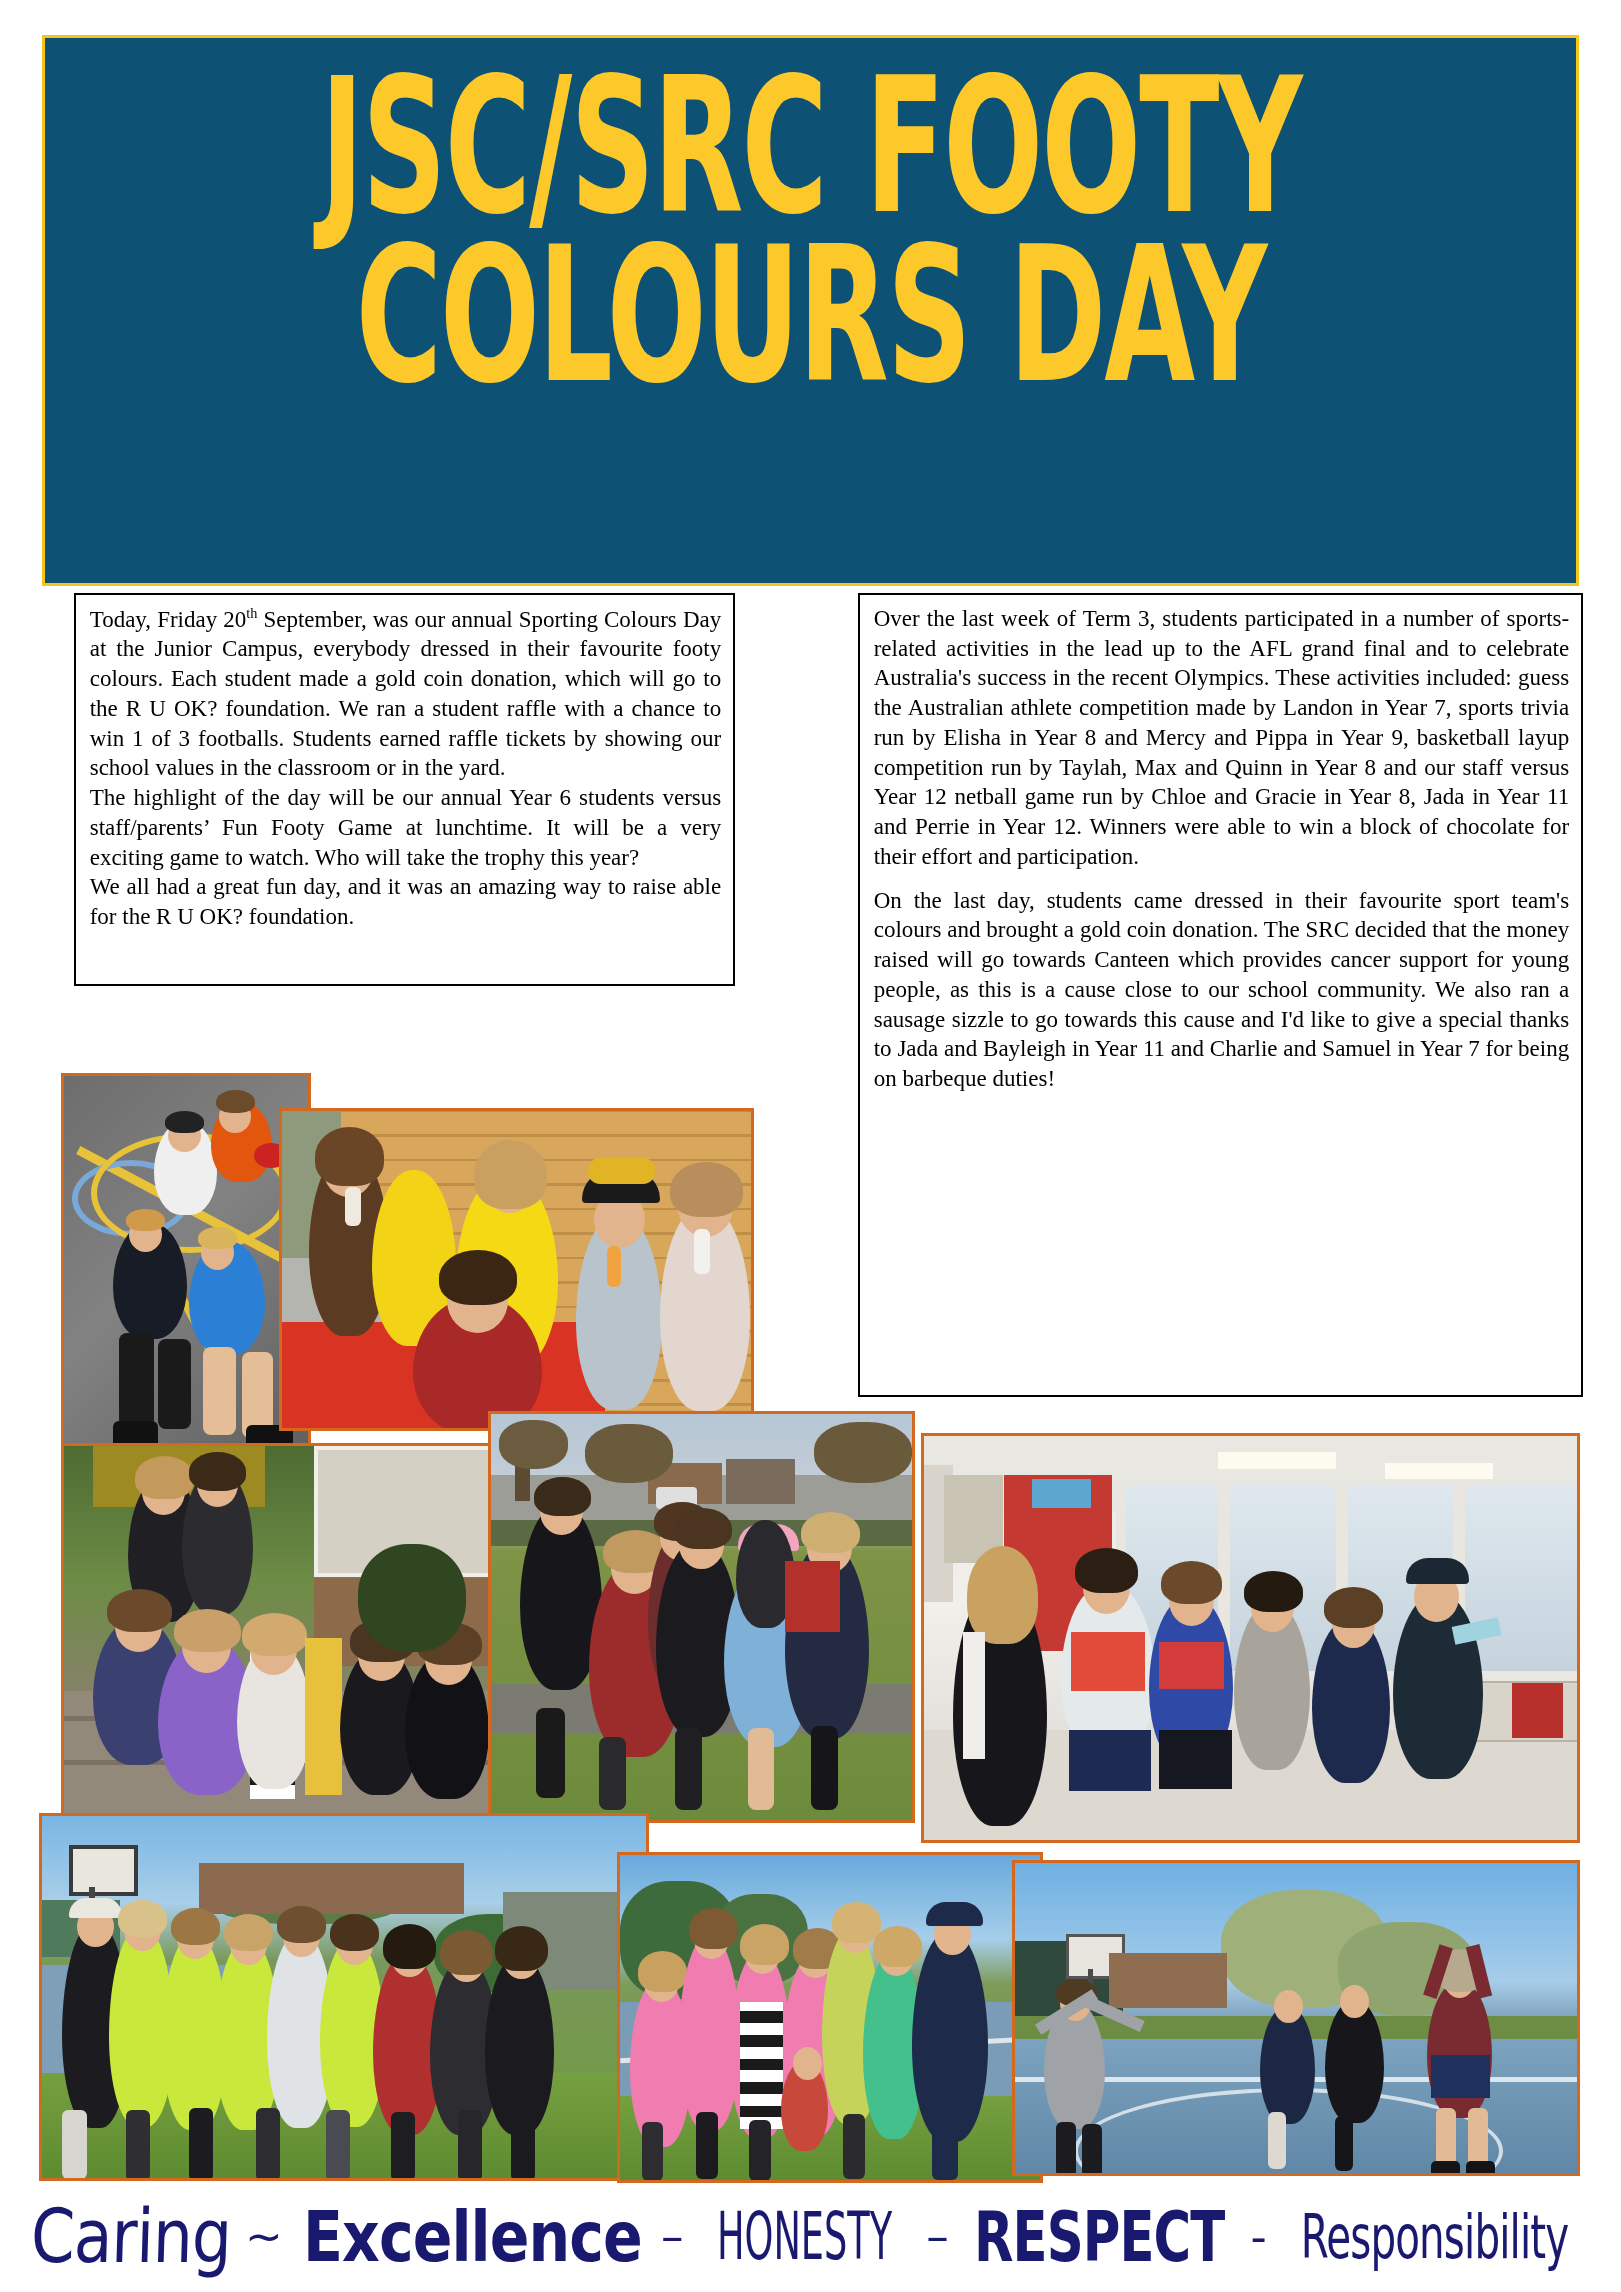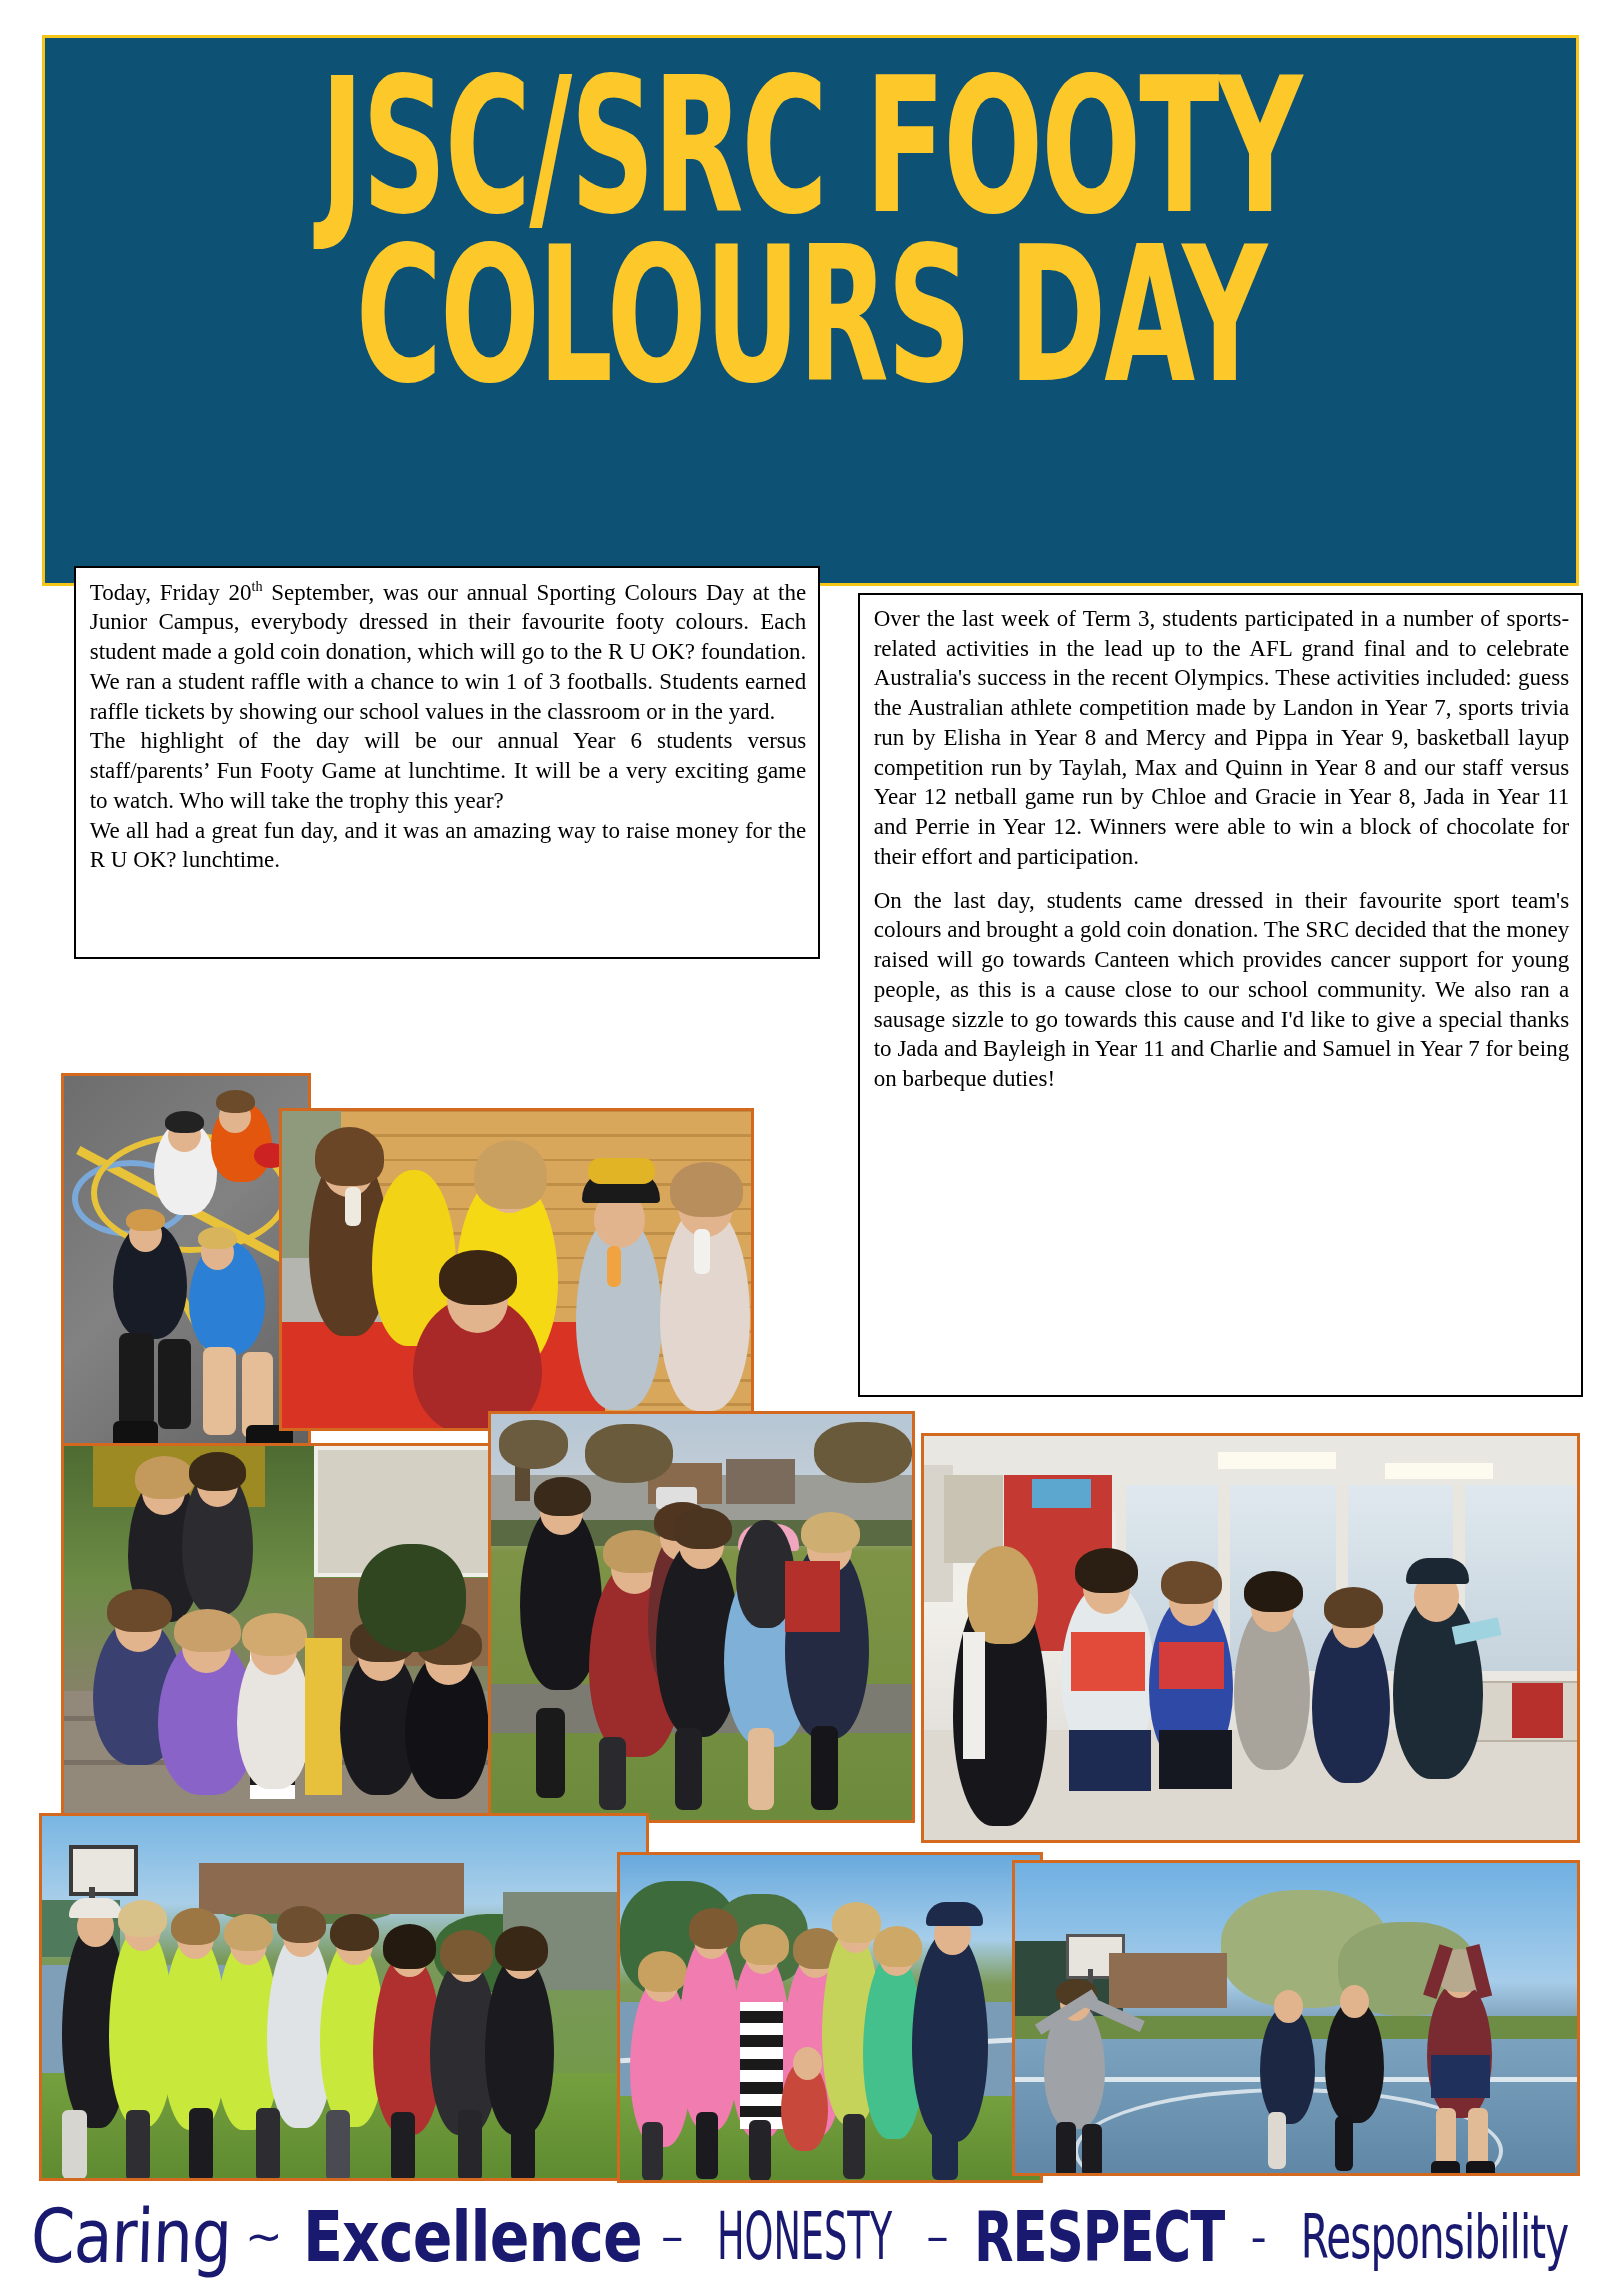--- a/index.html
+++ b/index.html
@@ -50,22 +50,22 @@
   
   .textbox {
     position: absolute;
     border: 2.9px solid #000000;
     background: #ffffff;
     box-sizing: border-box;
     padding: 8.8px 11.8px 7.8px 13.7px;
   }
   #left-text-box {
     left: 74px;
-    top: 566px;
-    width: 746px;
+    top: 593px;
+    width: 661px;
     height: 113px;
   }
   #right-text-box {
     left: 858px;
     top: 593px;
     width: 725px;
     height: 804px;
   }
   .body-p {
     font-size: 23px;
@@ -197,21 +197,21 @@
 <body>
 
 <div class="title-banner">
   <div class="title-line title-line-1">JSC/SRC FOOTY</div>
   <div class="title-line title-line-2">COLOURS DAY</div>
 </div>
 
 <div class="textbox" id="left-text-box" style="height: 393px;">
   <p class="body-p"><span>Today, Friday 20</span><sup>th</sup><span> September, was our annual Sporting Colours Day at the Junior Campus, everybody dressed in their favourite footy colours. Each student made a gold coin donation, which will go to the R U OK? foundation. We ran a student raffle with a chance to win 1 of 3 footballs. Students earned raffle tickets by showing our school values in the classroom or in the yard.</span></p>
   <p class="body-p">The highlight of the day will be our annual Year 6 students versus staff/parents’ Fun Footy Game at lunchtime.  It will be a very exciting game to watch.  Who will take the trophy this year?</p>
-  <p class="body-p">We all had a great fun day, and it was an amazing way to raise money for the R U OK? lunchtime.</p>
+  <p class="body-p">We all had a great fun day, and it was an amazing way to raise able for the R U OK? foundation.</p>
 </div>
 
 <div class="textbox" id="right-text-box">
   <p class="body-p">Over the last week of Term 3, students participated in a number of sports-related activities in the lead up to the AFL grand final and to celebrate Australia's success in the recent Olympics. These activities included: guess the Australian athlete competition made by Landon in Year 7, sports trivia run by Elisha in Year 8 and Mercy and Pippa in Year 9, basketball layup competition run by Taylah, Max and Quinn in Year 8 and our staff versus Year 12 netball game run by Chloe and Gracie in Year 8, Jada in Year 11 and Perrie in Year 12. Winners were able to win a block of chocolate for their effort and participation.</p>
   <p class="body-p spaced">On the last day, students came dressed in their favourite sport team's colours and brought a gold coin donation. The SRC decided that the money raised will go towards Canteen which provides cancer support for young people, as this is a cause close to our school community. We also ran a sausage sizzle to go towards this cause and I'd like to give a special thanks to Jada and Bayleigh in Year 11 and Charlie and Samuel in Year 7 for being on barbeque duties!</p>
 </div>
 
 <div class="photo" style="left:61px; top:1073px; width:250px; height:392px;">
   <div class="ph asphalt"></div>
   <div class="yellow-mark" style="left:0px; top:127px; width:245px; height:8.8px; transform:rotate(28deg);"></div>

